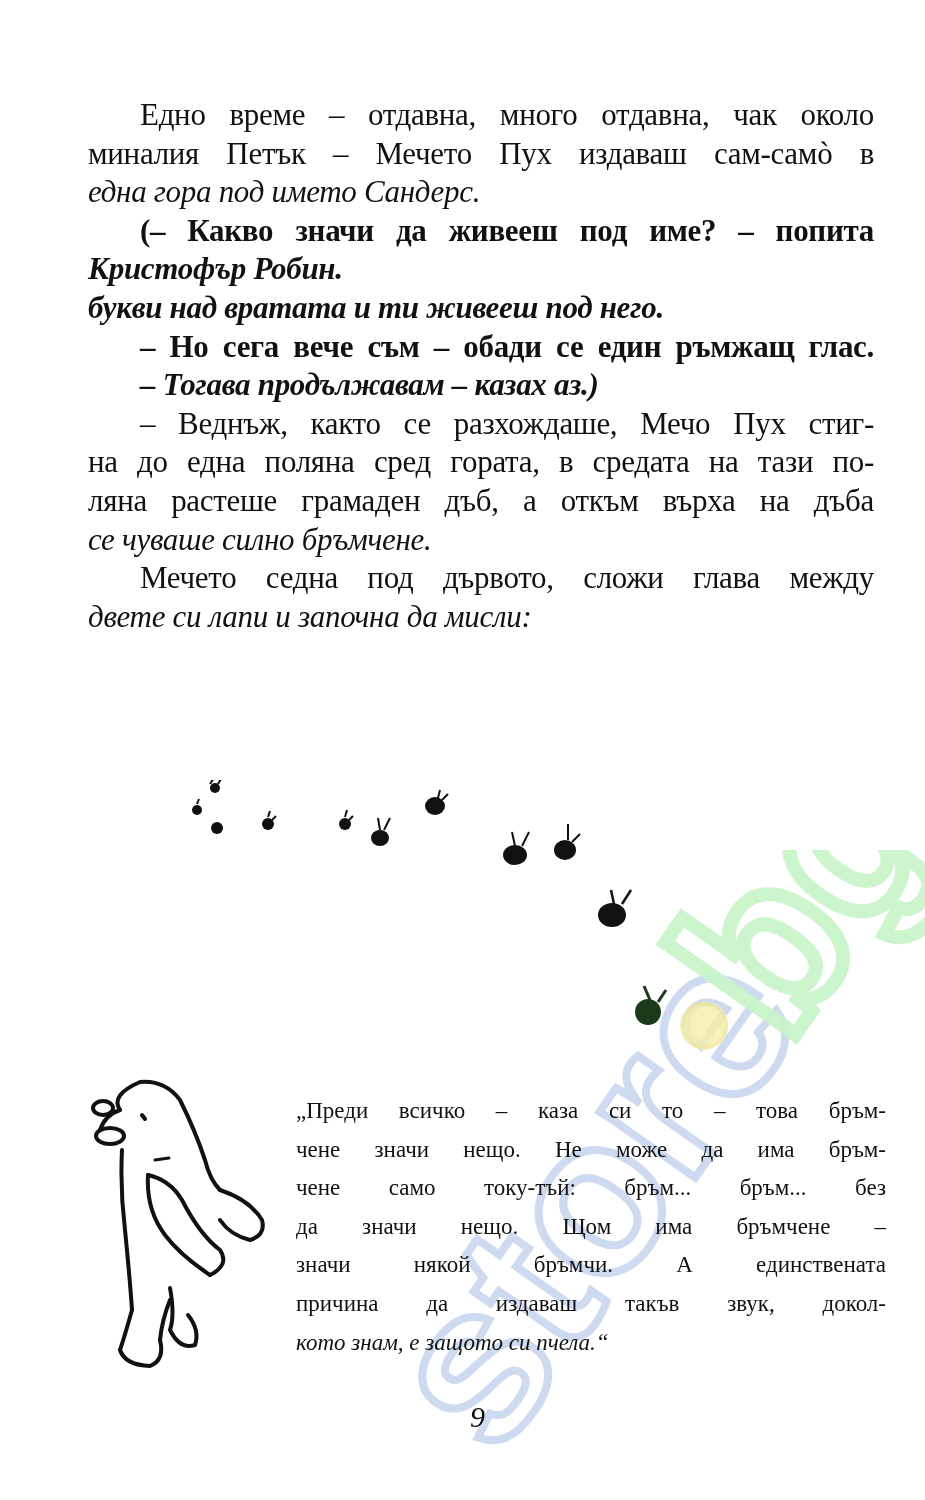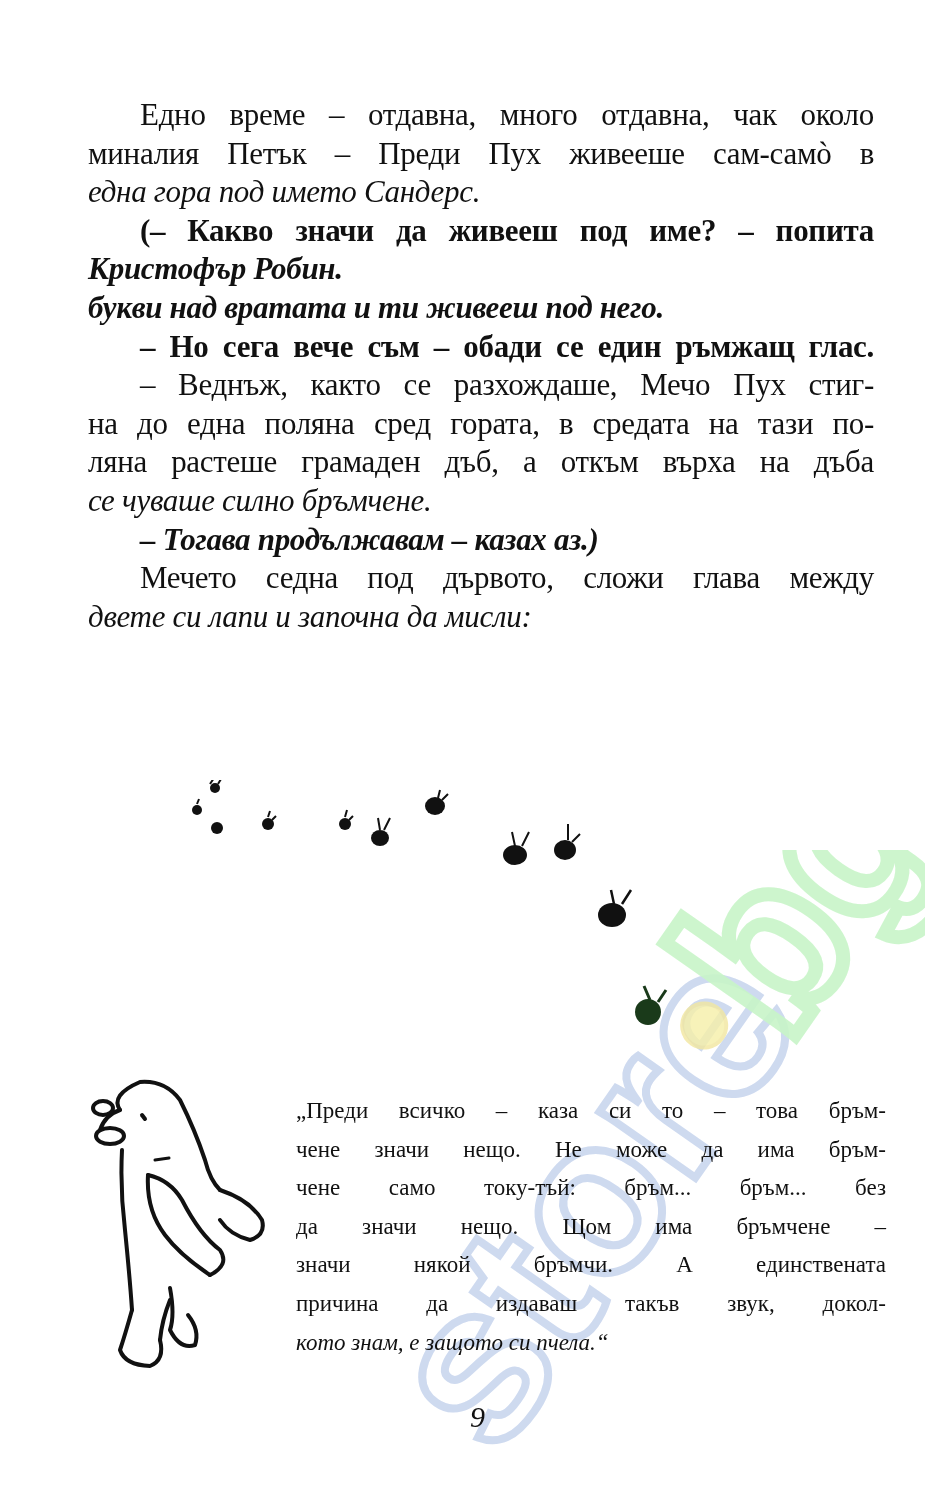--- a/index.html
+++ b/index.html
@@ -78,49 +78,49 @@
   </style>
 </head>
 <body>
 
 <div class="page">
 
   <div class="text-block" style="top:96px;">
 
     <div class="para-wrap">
       <span class="line indent">Едно време – отдавна, много отдавна, чак около</span>
-      <span class="line">миналия Петък – Преди Пух живееше сам-самò в</span>
+      <span class="line">миналия Петък – Мечето Пух издаваш сам-самò в</span>
       <span class="line last">една гора под името Сандерс.</span>
     </div>
 
     <div class="para-wrap" style="font-weight:bold;">
       <span class="line indent">(– Какво значи да живееш под име? – попита</span>
       <span class="line last">Кристофър Робин.</span>
     </div>
 
     <div class="para-wrap" style="font-weight:bold;">
       <span class="line last">букви над вратата и ти живееш под него.</span>
     </div>
 
     <div class="para-wrap" style="font-weight:bold;">
     </div>
 
     <div class="para-wrap" style="font-weight:bold;">
       <span class="line indent" style="text-align-last:justify;">– Но сега вече съм – обади се един ръмжащ глас.</span>
+    </div>
+
+    <div class="para-wrap" style="font-weight:bold;">
+      <span class="line indent last">– Тогава продължавам – казах аз.)</span>
     </div>
 
     <div class="para-wrap">
       <span class="line indent">– Веднъж, както се разхождаше, Мечо Пух стиг-</span>
       <span class="line">на до една поляна сред гората, в средата на тази по-</span>
       <span class="line">ляна растеше грамаден дъб, а откъм върха на дъба</span>
       <span class="line last">се чуваше силно бръмчене.</span>
-    </div>
-
-    <div class="para-wrap" style="font-weight:bold;">
-      <span class="line indent last">– Тогава продължавам – казах аз.)</span>
     </div>
 
     <div class="para-wrap">
       <span class="line indent">Мечето седна под дървото, сложи глава между</span>
       <span class="line last">двете си лапи и започна да мисли:</span>
     </div>
   </div>
 
   <svg class="bees" viewBox="0 0 600 280">
     <g fill="#111">

